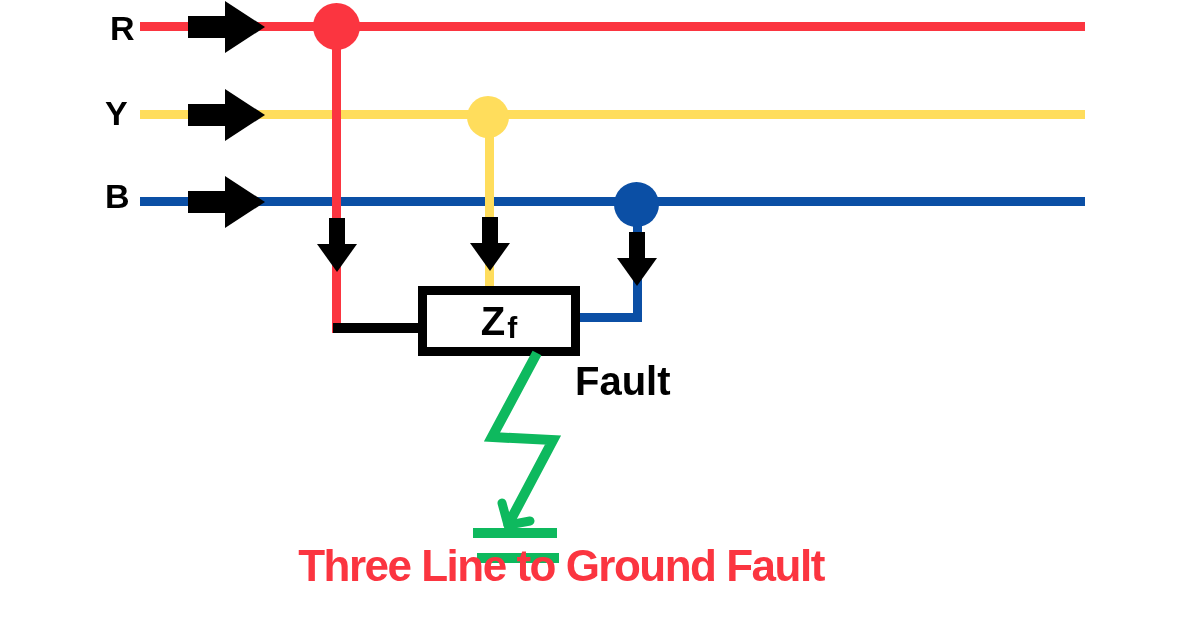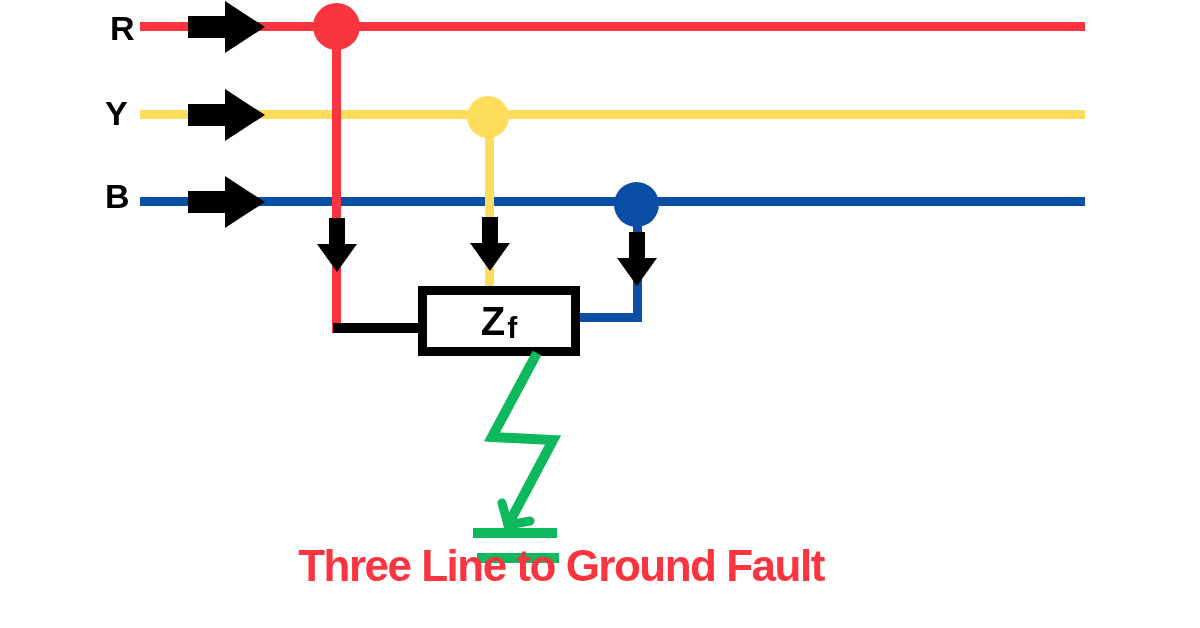--- a/index.html
+++ b/index.html
@@ -96,20 +96,21 @@
   <div class="darrow-head da-b-head"></div>
 
   <div class="conn-black"></div>
   <div class="conn-blue"></div>
 
   <div class="zf-box">
     <span class="zf-main">Z</span>
     <span class="zf-sub">f</span>
   </div>
 
+  <div class="fault-label">Fault</div>
 
   <svg class="bolt-svg" viewBox="0 0 1200 628" xmlns="http://www.w3.org/2000/svg">
     <polyline points="537,353 492,437 553,440 508,525" fill="none" stroke="#0eb95e" stroke-width="10" stroke-linejoin="miter" stroke-linecap="butt"></polyline>
     <line x1="508" y1="525" x2="502" y2="503" stroke="#0eb95e" stroke-width="9" stroke-linecap="round"></line>
     <line x1="508" y1="525" x2="530" y2="521" stroke="#0eb95e" stroke-width="9" stroke-linecap="round"></line>
   </svg>
 
   <div class="gnd top"></div>
   <div class="gnd bot"></div>
 

